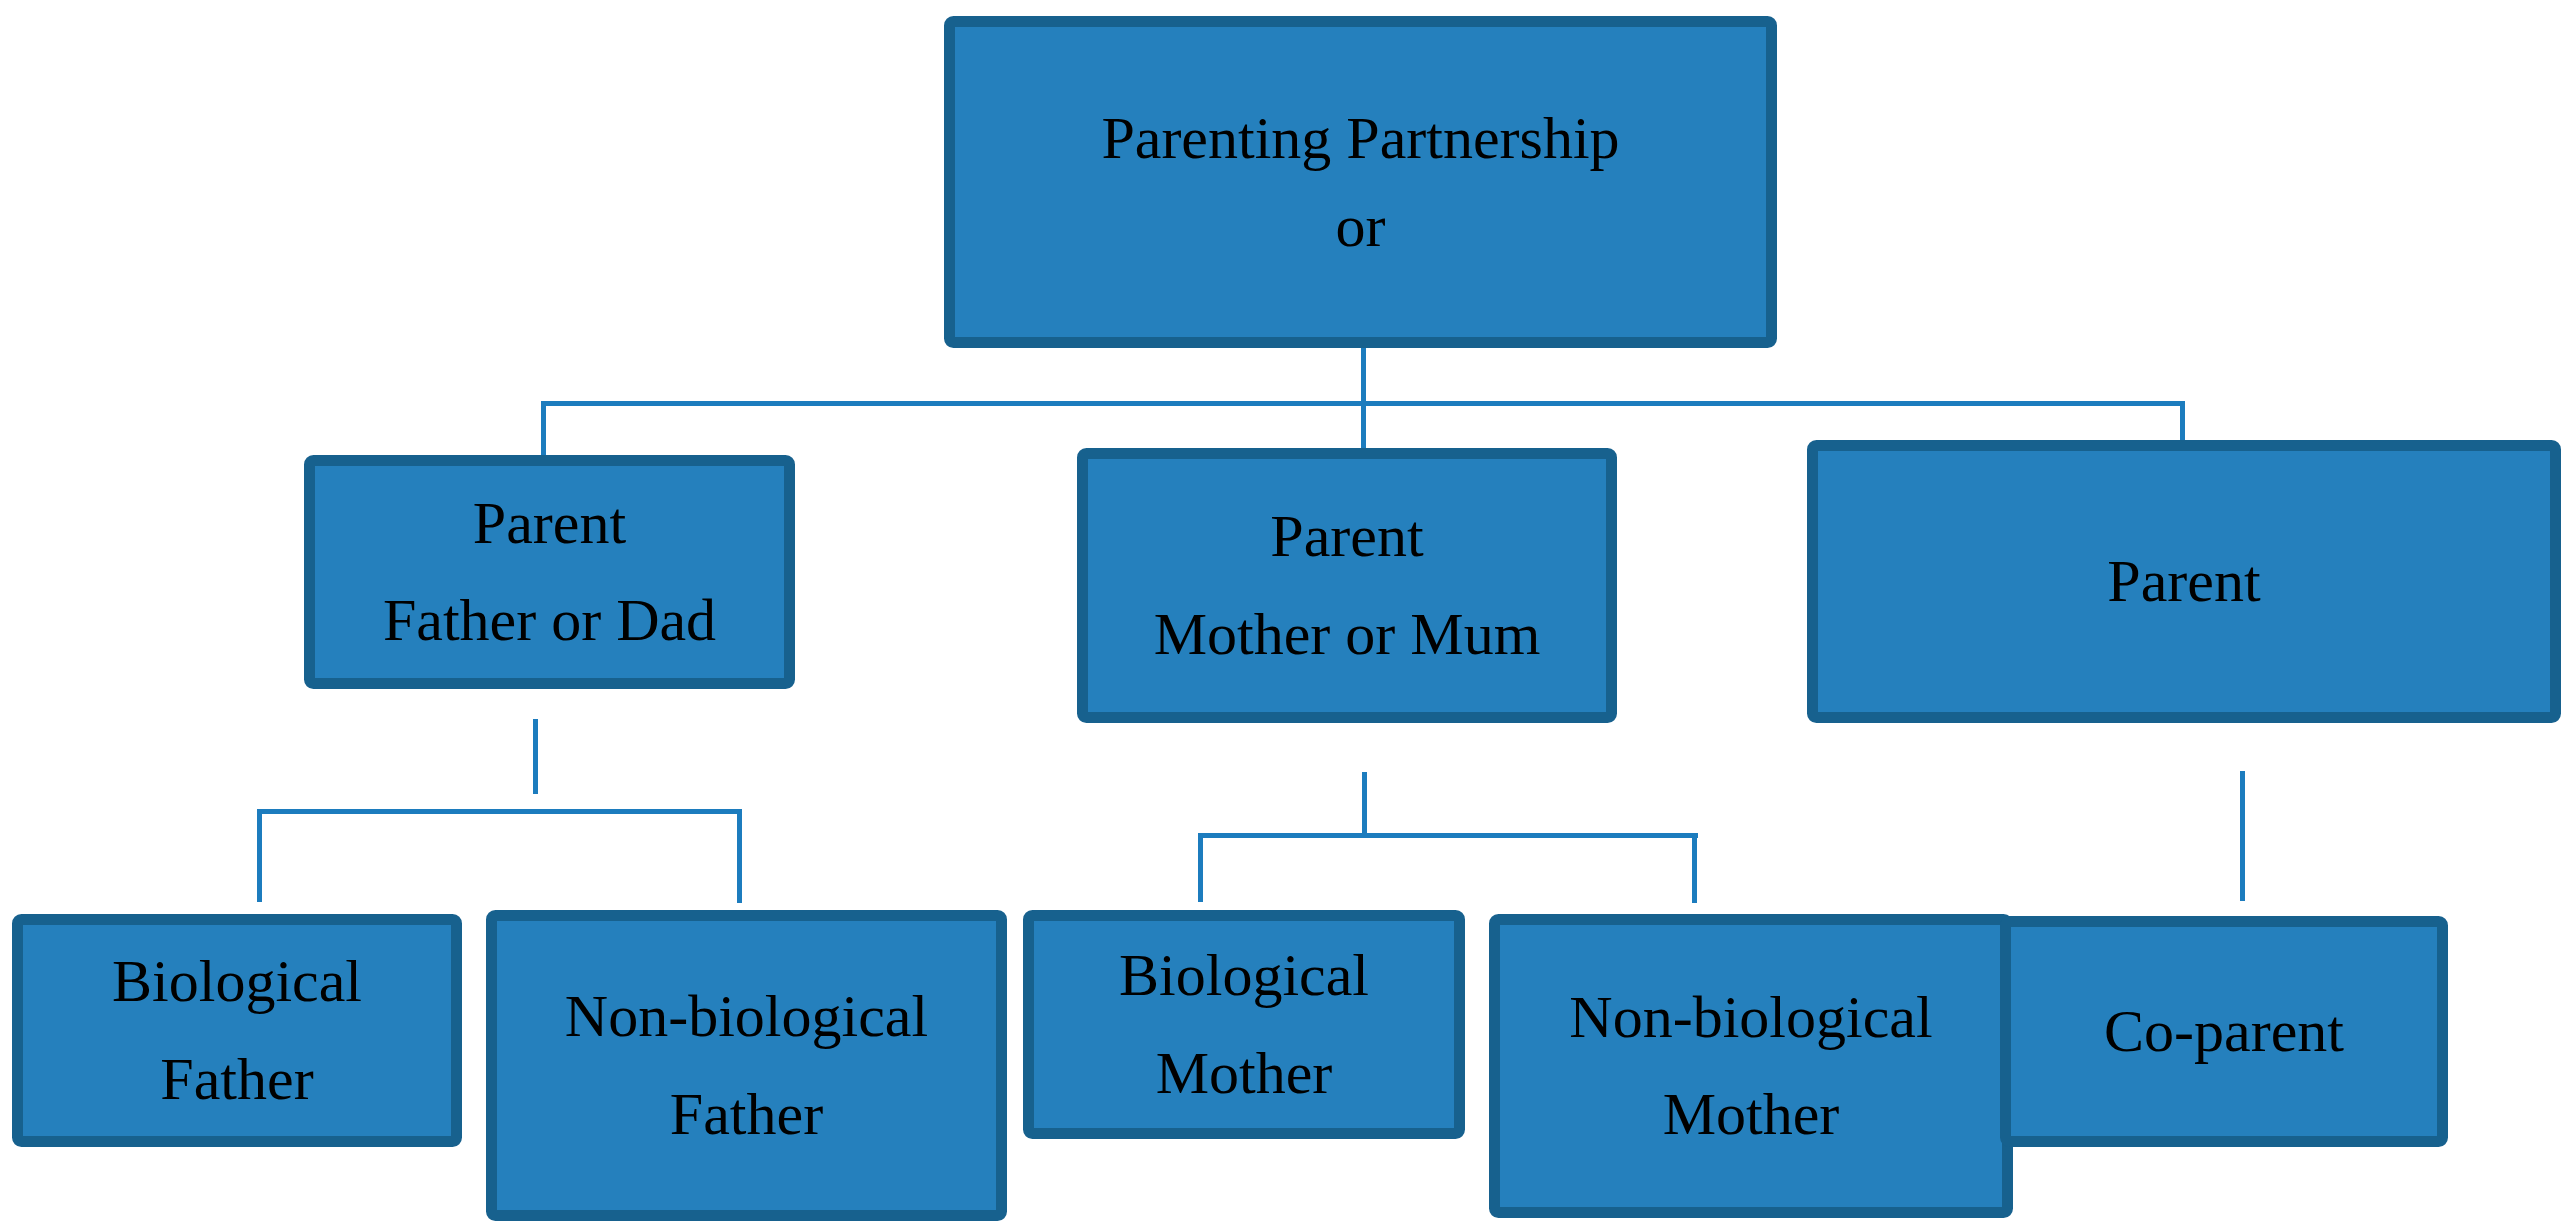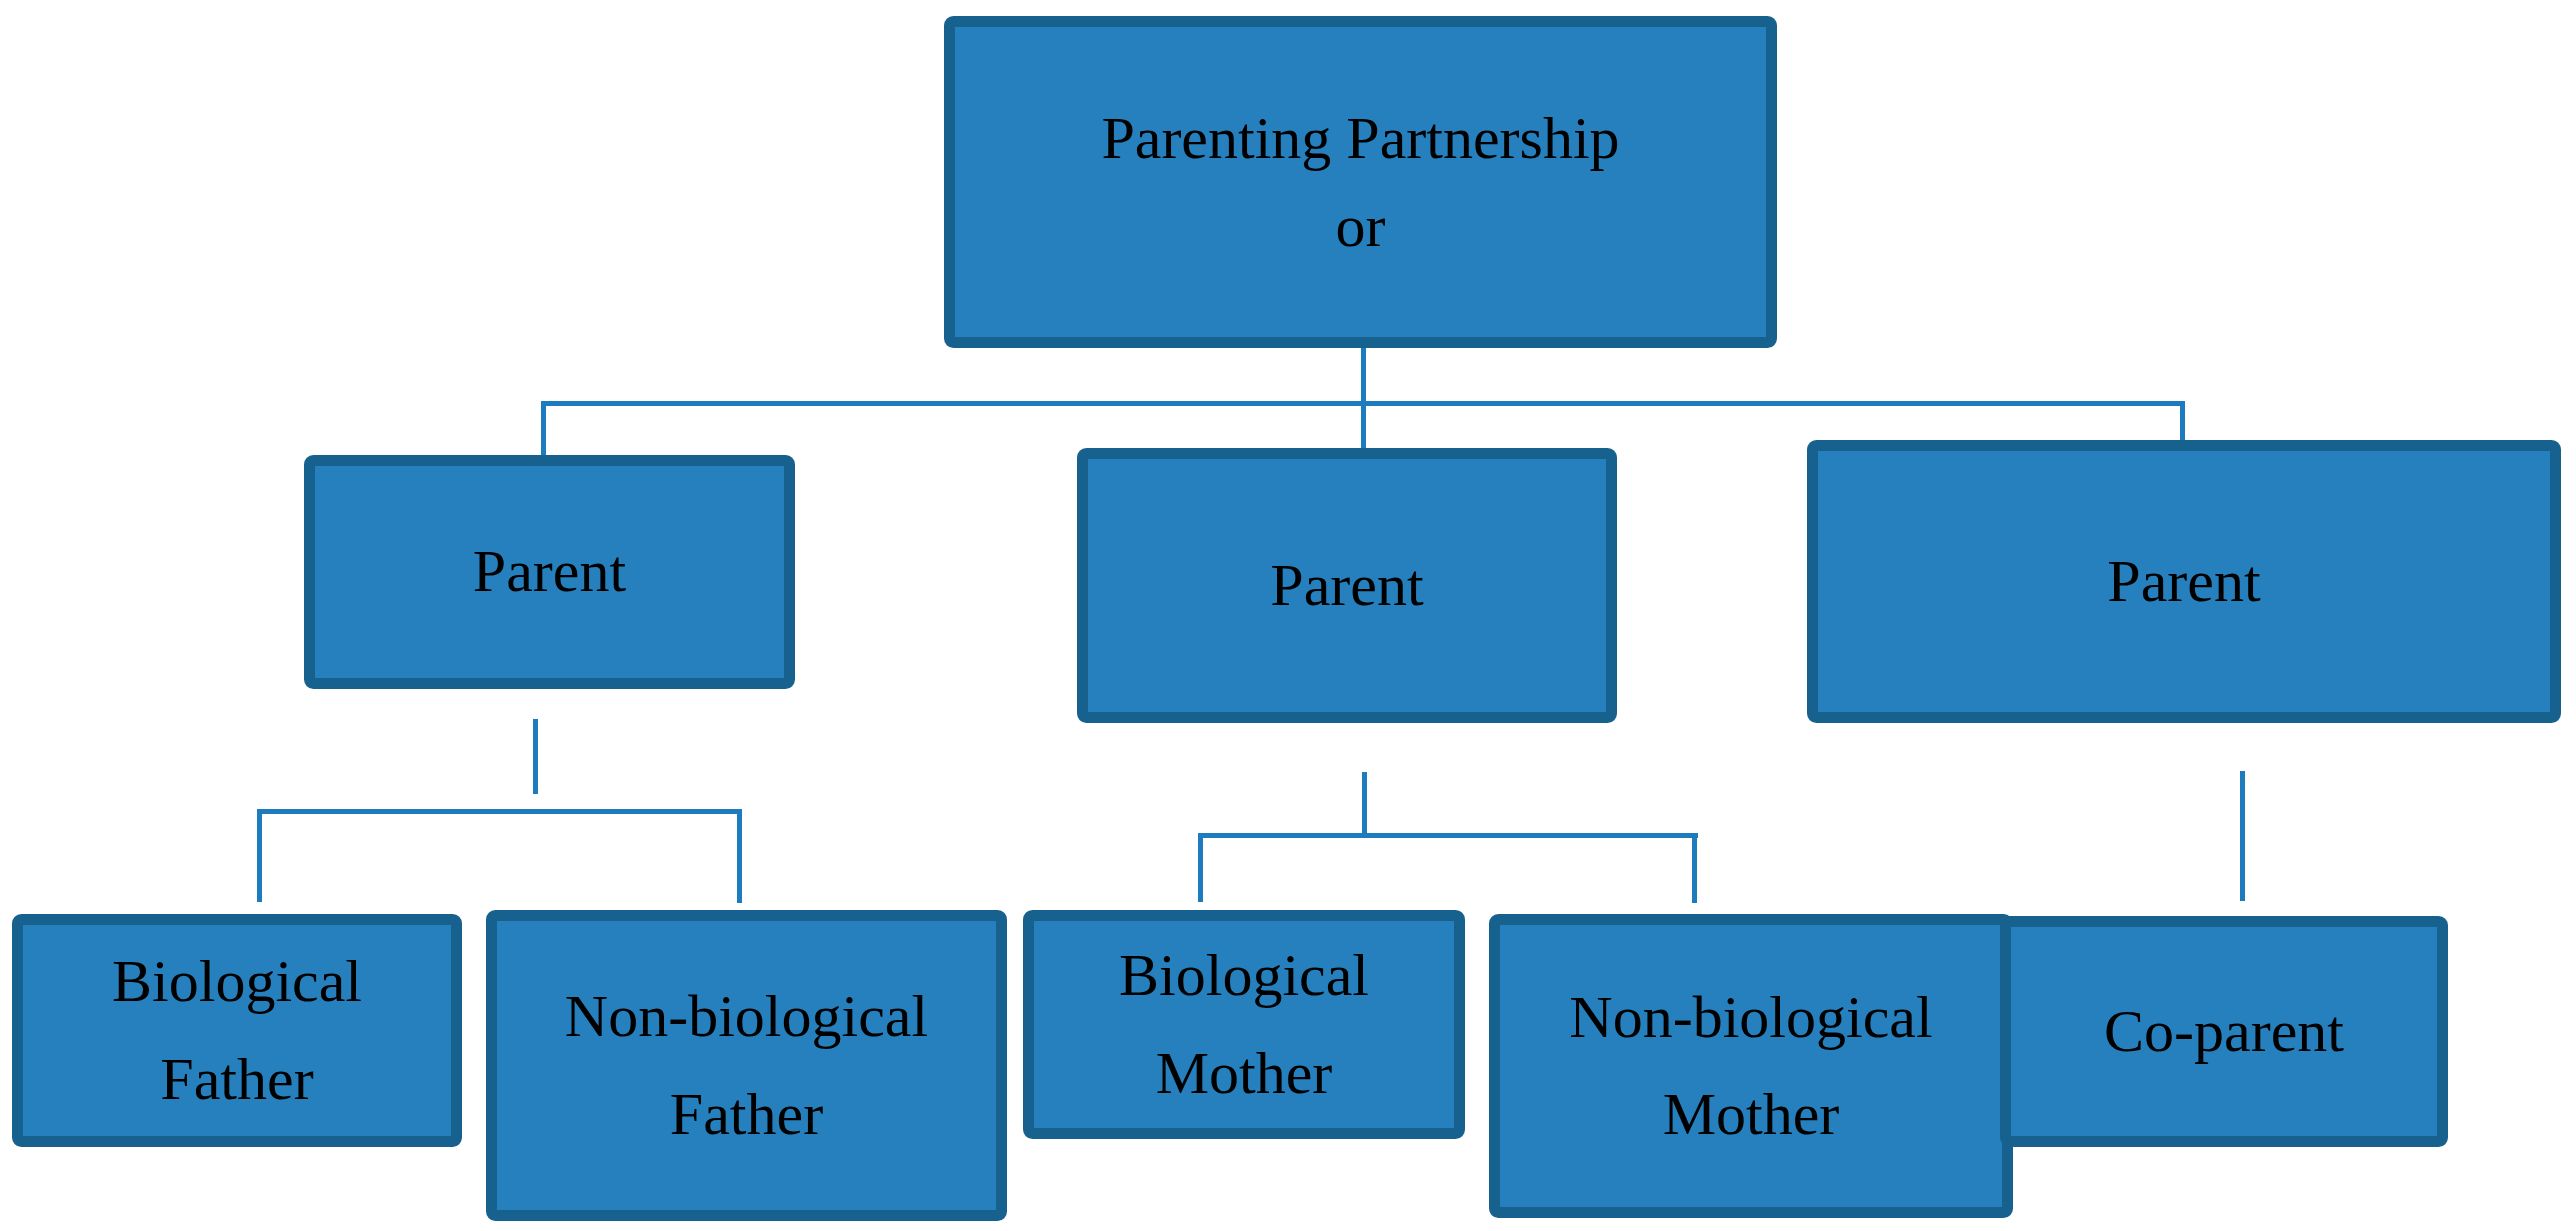--- a/index.html
+++ b/index.html
@@ -62,24 +62,26 @@
 
   <div class="conn" style="left:2240px; top:771px; width:5.3px;    height:130px;"></div>
 
   <div class="node node--root" style="left:944px; top:16px; width:833px; height:332px;">
     <span>Parenting Partnership</span>
     <span>or</span>
   </div>
 
   <div class="node" style="left:304px; top:455px; width:491px; height:234px;">
     <span>Parent</span>
+    <span>Father or Dad</span>
   </div>
 
   <div class="node" style="left:1077px; top:448px; width:540px; height:275px;">
     <span>Parent</span>
+    <span>Mother or Mum</span>
   </div>
 
   <div class="node" style="left:1807px; top:440px; width:754px; height:283px;">
     <span>Parent</span>
   </div>
 
   <div class="node" style="left:12px; top:914px; width:450px; height:233px;">
     <span>Biological</span>
     <span>Father</span>
   </div>

